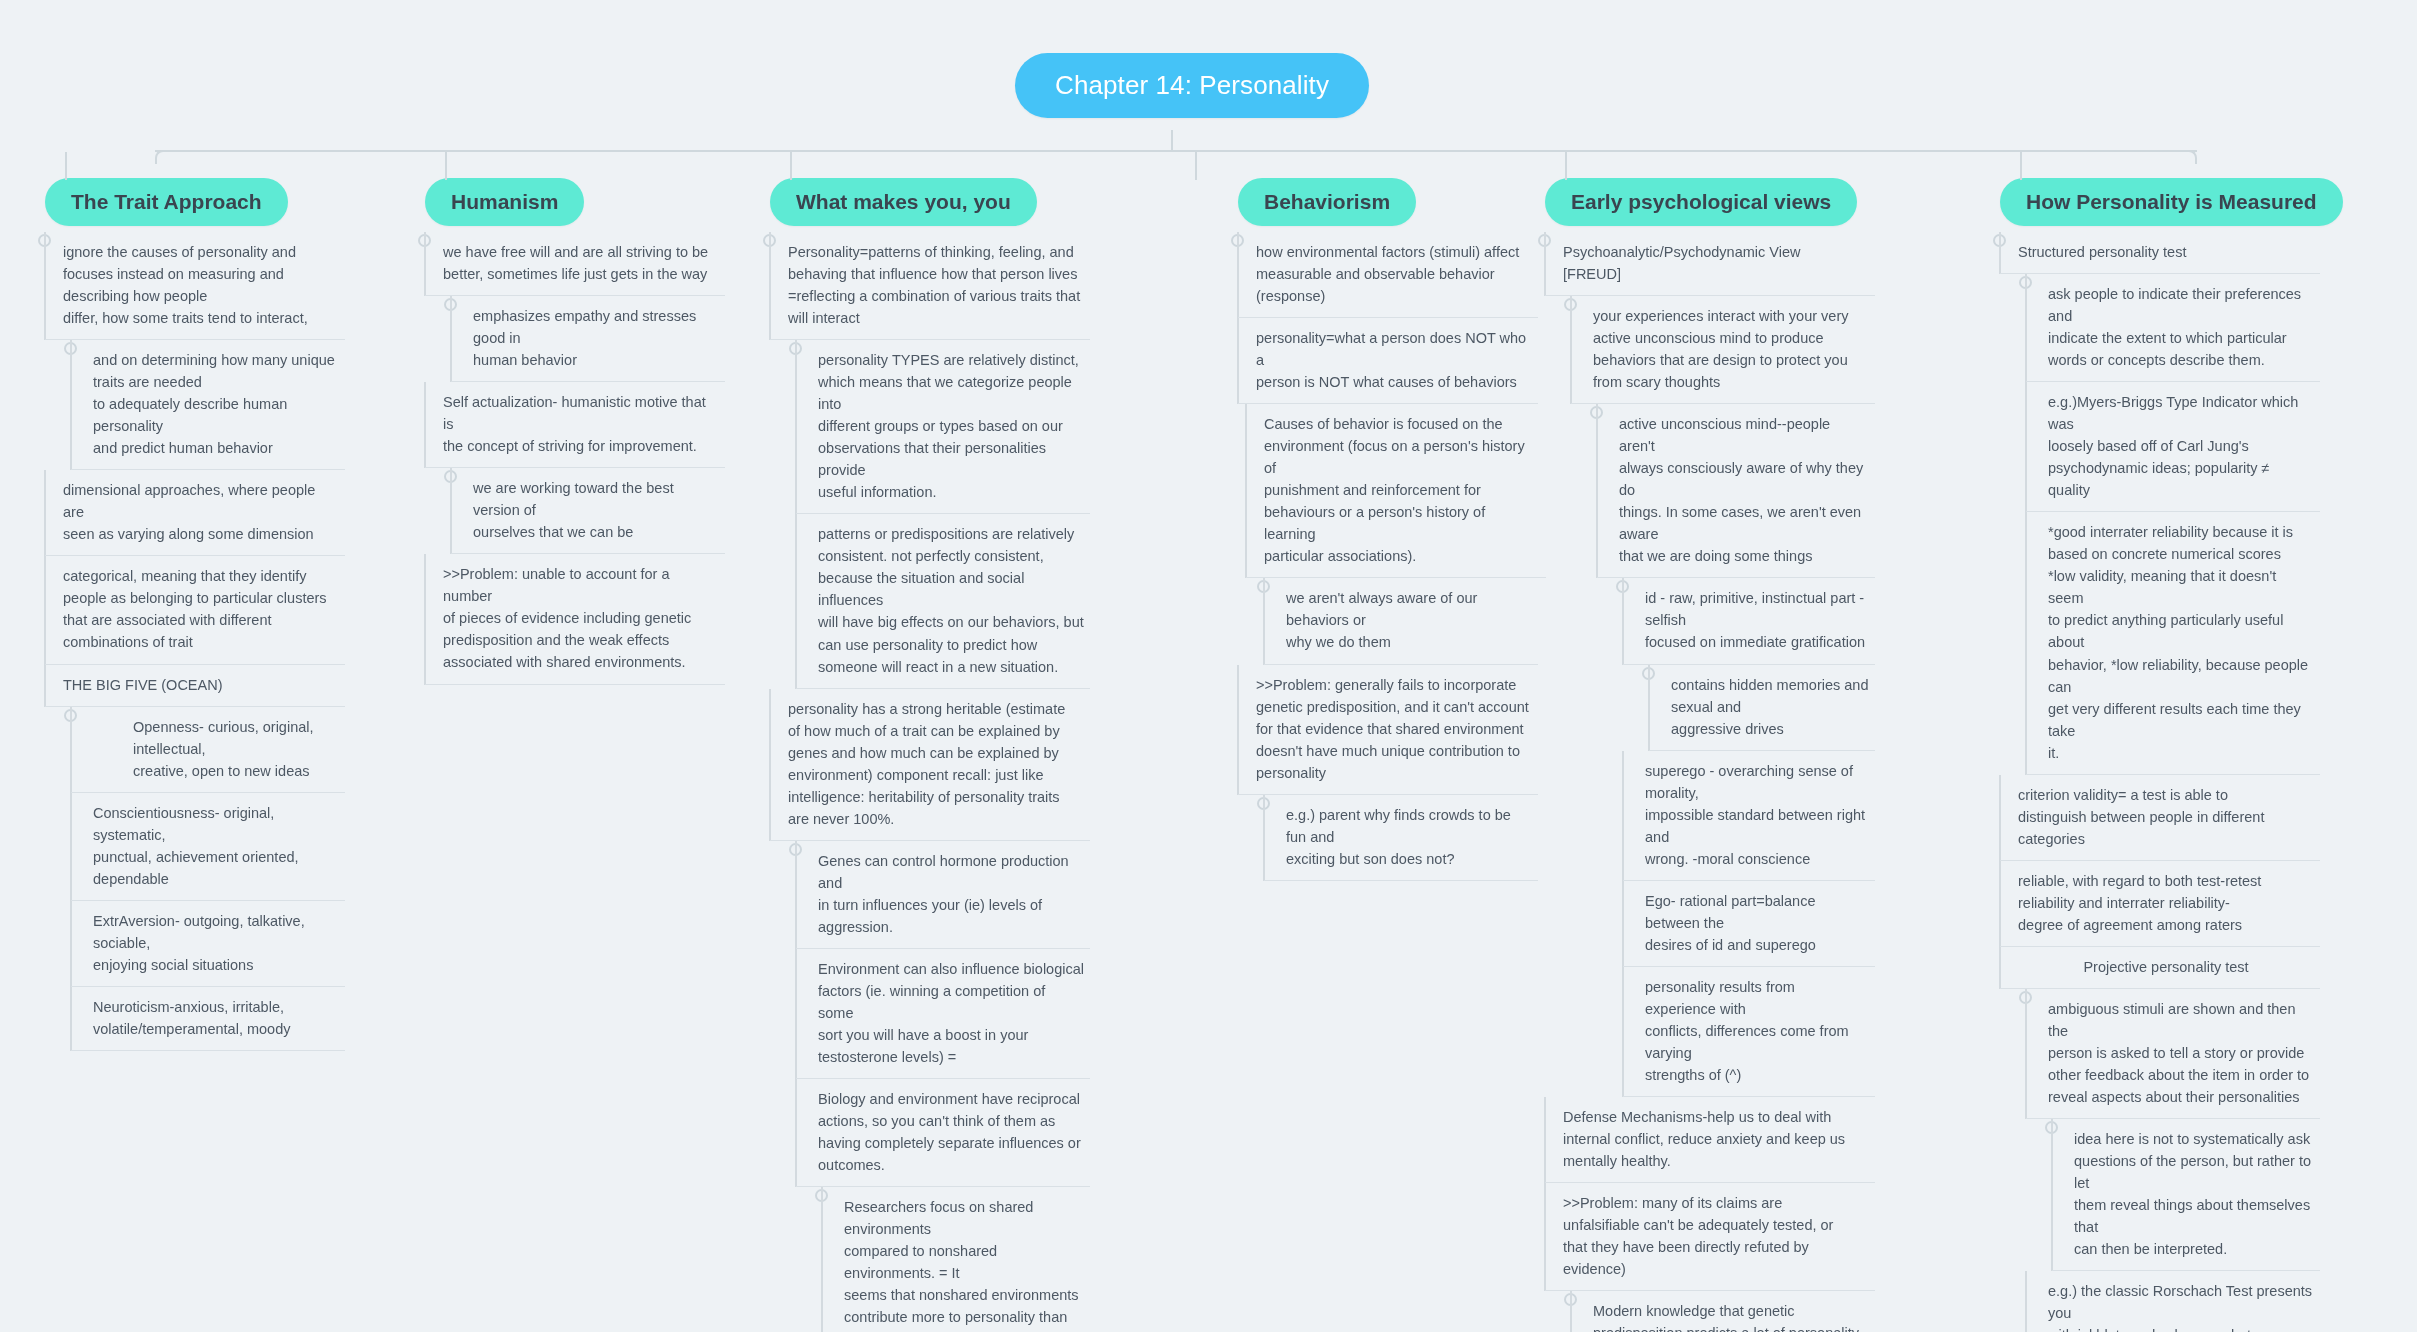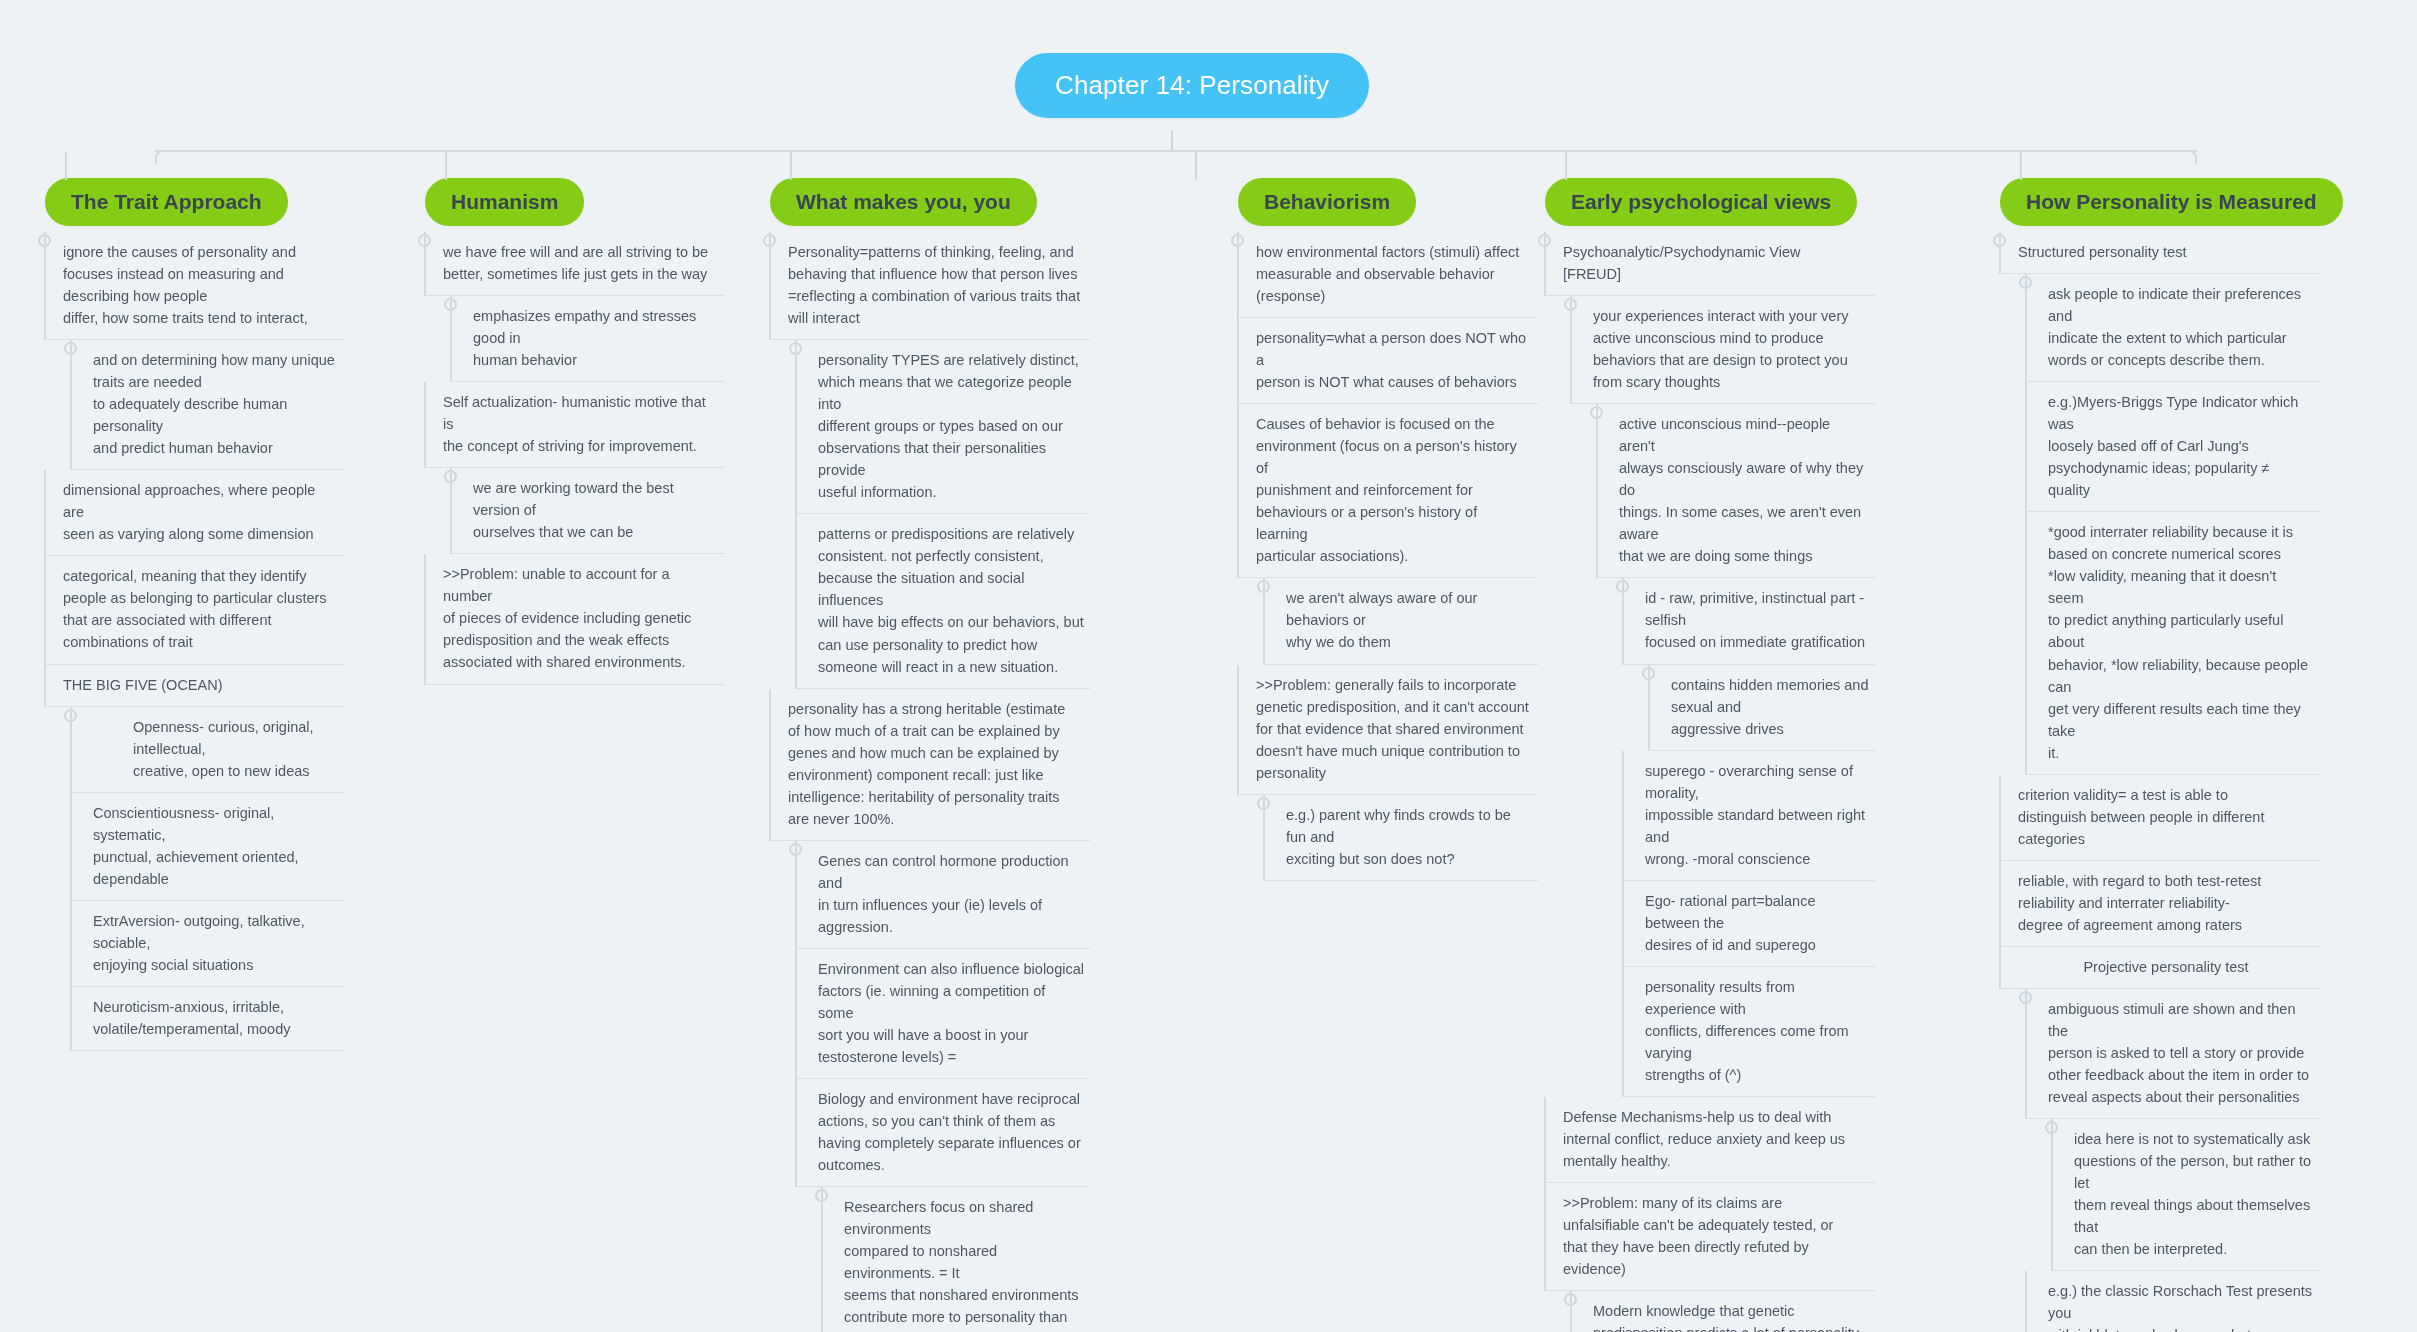--- a/index.html
+++ b/index.html
@@ -40,21 +40,21 @@
   .bus-cap.r { left: 2183px; border-left: none; border-top-right-radius: 8px; }
   .bus-drop {
     position: absolute; top: 152px; width: 2px; background: #cfd8dd;
   }
 
   
   .branch { position: absolute; top: 178px; }
   .branch-header {
     position: relative;
     display: inline-block;
-    background: #84cc16;
+    background: #5eead4;
     border-radius: 26px;
     padding: 12px 26px;
     font-size: 21px;
     font-weight: bold;
     color: #3a4550;
     white-space: nowrap;
     box-shadow: 0 1px 2px rgba(0,0,0,.04);
   }
   .branch-body { position: relative; padding-top: 6px; }
 
@@ -287,21 +287,21 @@
 measurable and observable behavior
 (response)</div>
             <span class="node-underline" style="width: 300px;"></span>
           </div>
           <div class="node" style="margin-left: 0px; position: relative;">
             <span class="spine" style="left: -1px; background: rgb(211, 218, 223);"></span>
             <div class="node-text" style="padding-left: 18px;">personality=what a person does NOT who a
 person is NOT what causes of behaviors</div>
             <span class="node-underline" style="width: 300px;"></span>
           </div>
-          <div class="node" style="margin-left: 0px; position: relative;">
+          <div class="node" style="margin-left: 8px; position: relative;">
             <span class="spine" style="left: -1px; background: rgb(211, 218, 223);"></span>
             <div class="node-text" style="padding-left: 18px;">Causes of behavior is focused on the
 environment (focus on a person's history of
 punishment and reinforcement for
 behaviours or a person's history of learning
 particular associations).</div>
             <span class="node-underline" style="width: 300px;"></span>
           </div>
           <div class="node" style="margin-left: 26px; position: relative;">
             <span class="toggle" style="top: 2px;"></span>

